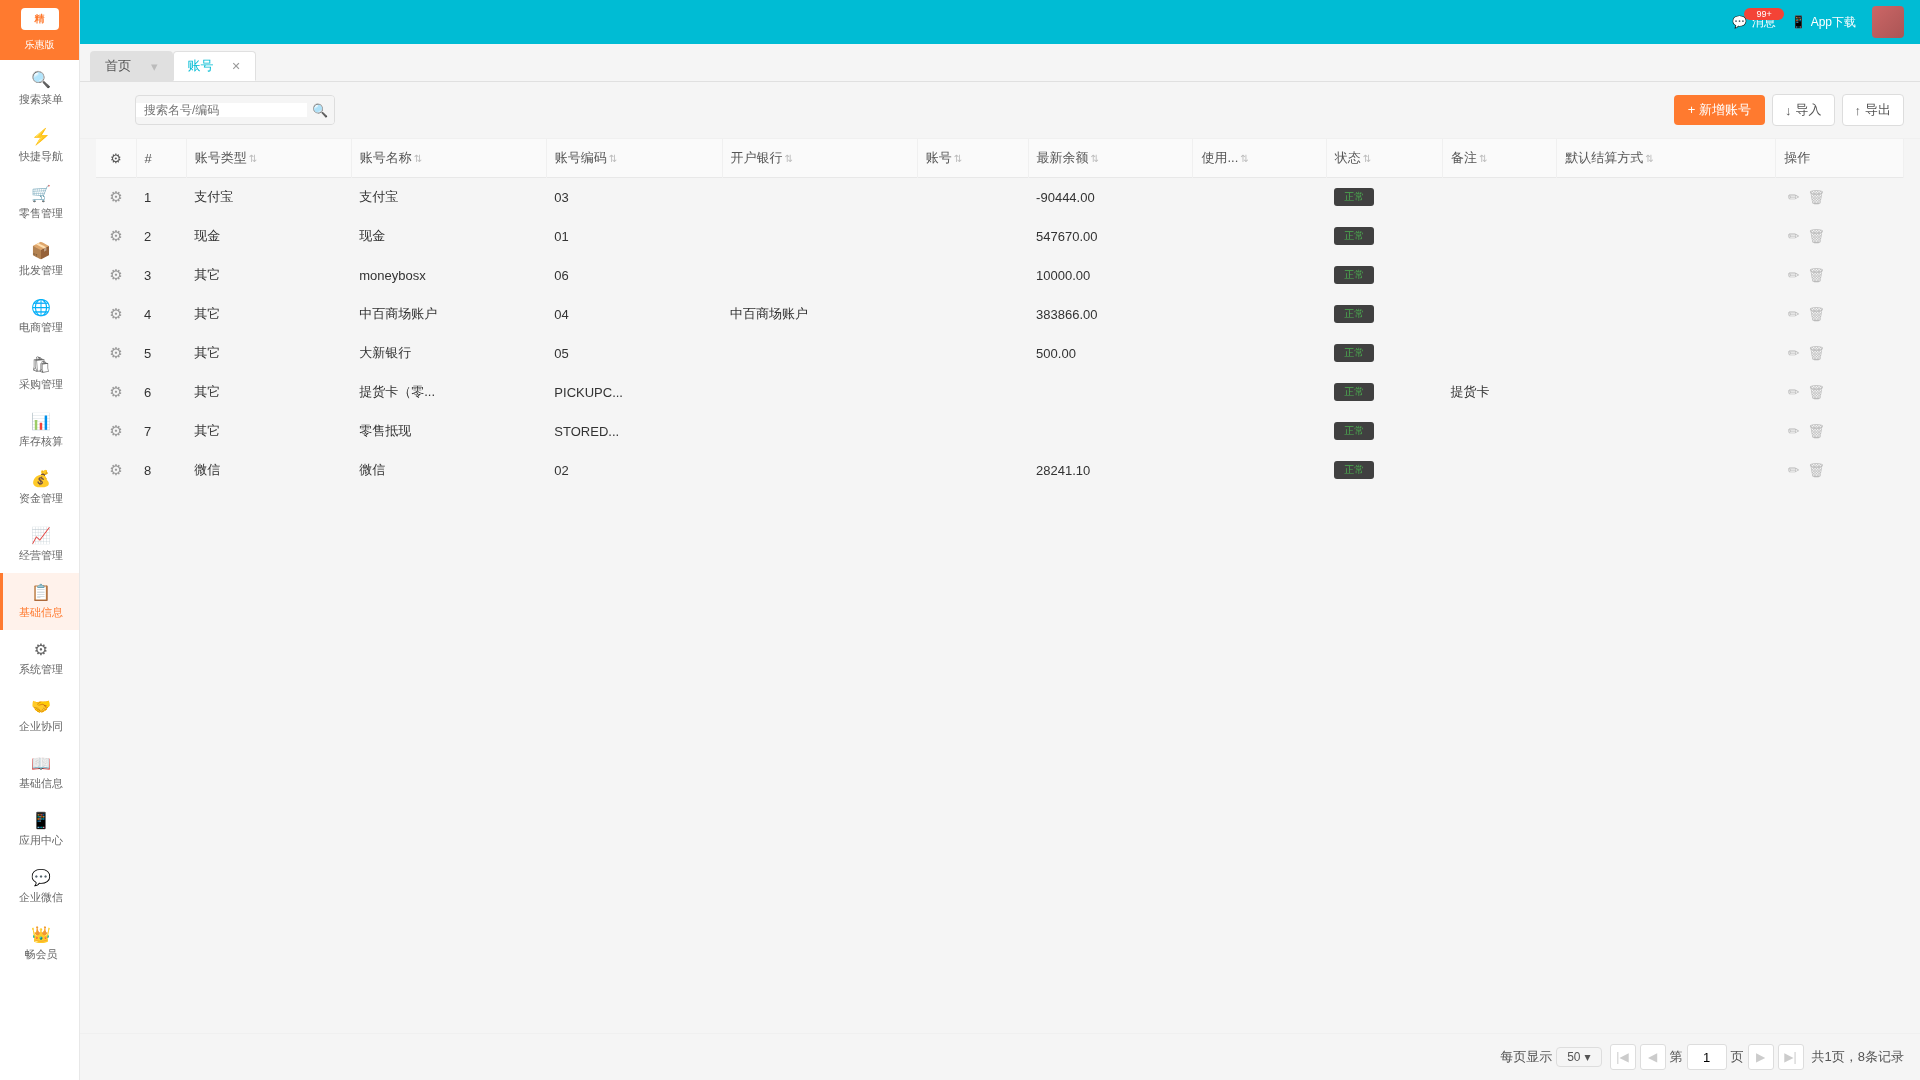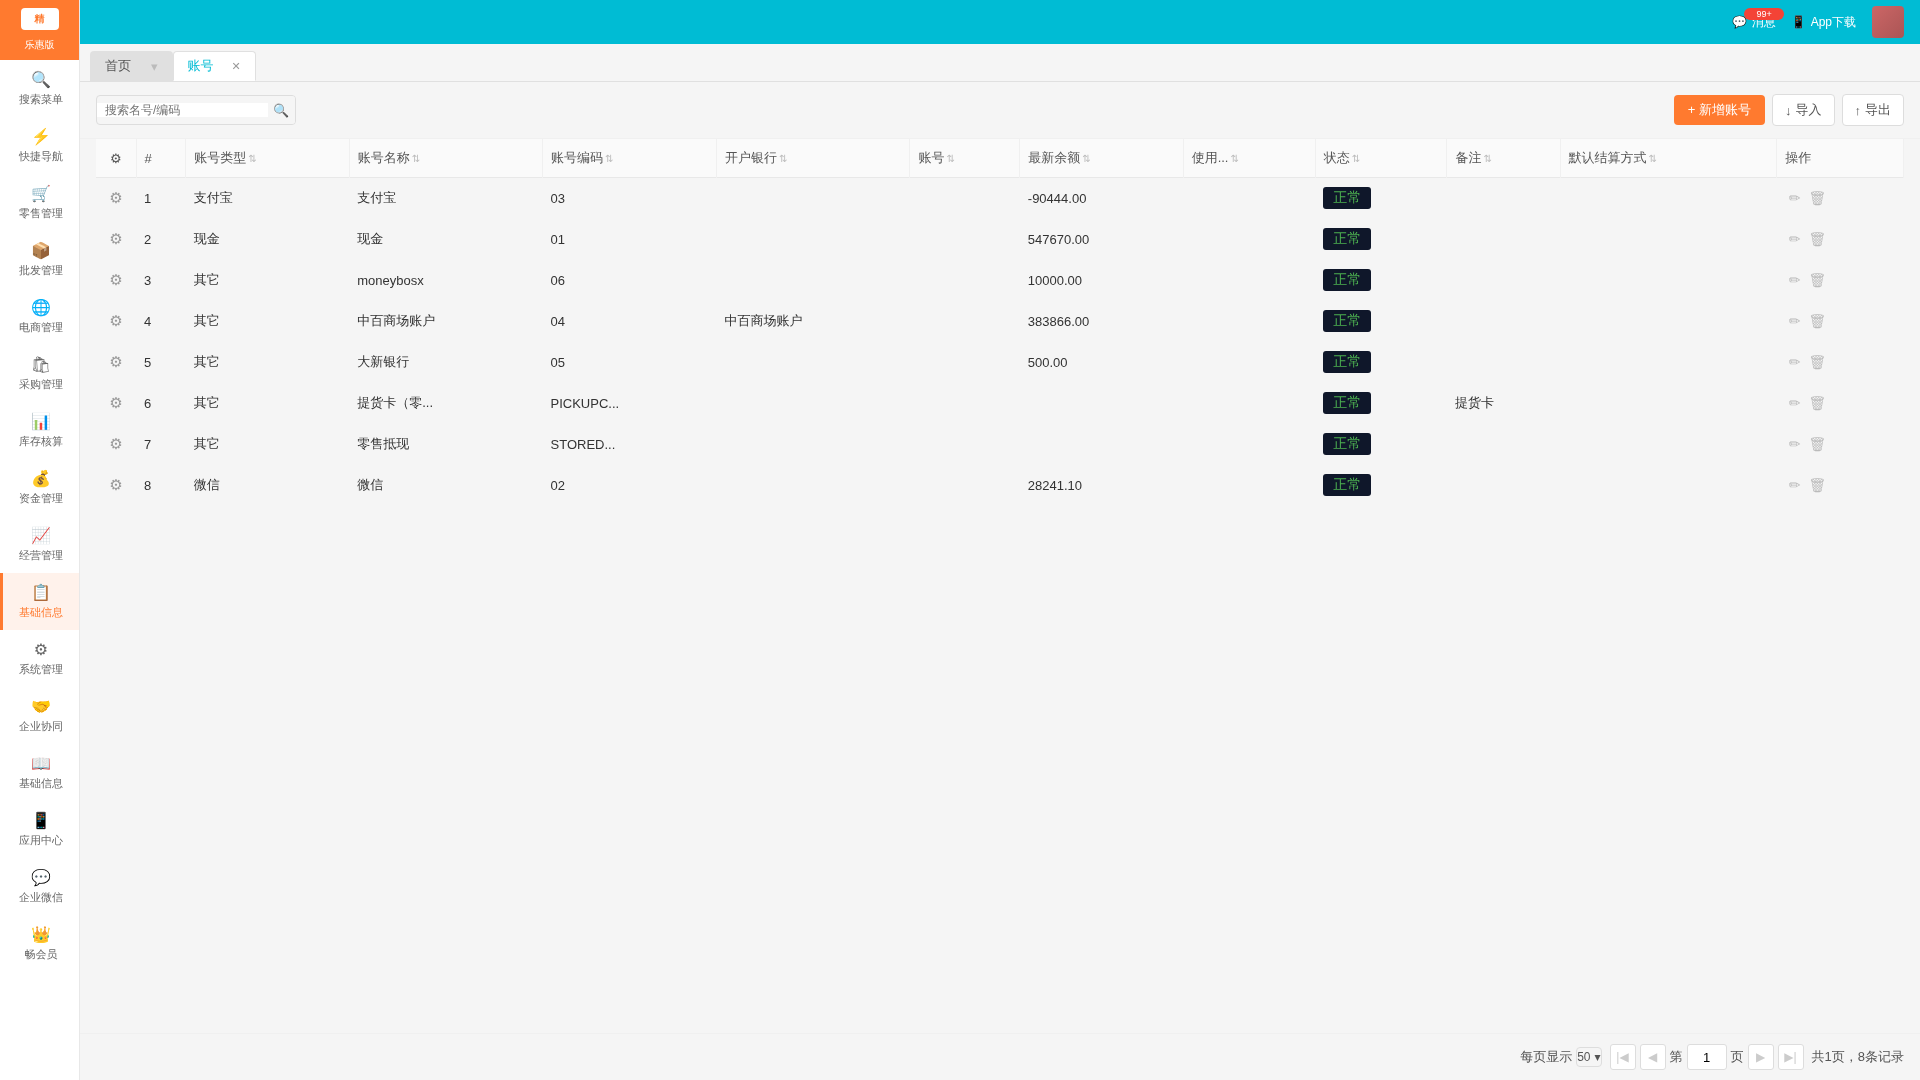--- a/index.html
+++ b/index.html
@@ -151,20 +151,21 @@
       border-bottom: 1px solid #f0f0f0;
     }
     .search-input-wrap {
       display: flex;
       align-items: center;
       border: 1px solid #ddd;
       border-radius: 4px;
       overflow: hidden;
       width: 200px;
       height: 30px;
+      margin-left: 39px;
     }
     .search-input-wrap input {
       border: none;
       outline: none;
       padding: 0 8px;
       font-size: 12px;
       flex: 1;
     }
     .search-icon-btn {
       width: 30px;
@@ -239,22 +240,22 @@
       padding: 9px 8px;
       color: #333;
       white-space: nowrap;
     }
     tbody td:first-child { text-align: center; color: #999; }
     .sort-arrows { color: #bbb; font-size: 10px; margin-left: 2px; }
     .status-badge {
       display: inline-block;
       padding: 2px 10px;
       border-radius: 3px;
-      font-size: 14px;
-      background: #0f172a;
+      font-size: 10px;
+      background: #404040;
       color: #4caf50;
     }
     .action-btn {
       background: none;
       border: none;
       cursor: pointer;
       color: #bbb;
       font-size: 14px;
       padding: 2px 4px;
     }
@@ -277,21 +278,21 @@
       flex-shrink: 0;
     }
     .page-size-select {
       display: flex;
       align-items: center;
       gap: 4px;
     }
     .select-box {
       border: 1px solid #ddd;
       border-radius: 4px;
-      padding: 2px 0;
+      padding: 2px 10px;
       font-size: 12px;
       cursor: pointer;
       display: flex;
       align-items: center;
       gap: 4px;
     }
     .page-nav {
       display: flex;
       align-items: center;
       gap: 4px;

